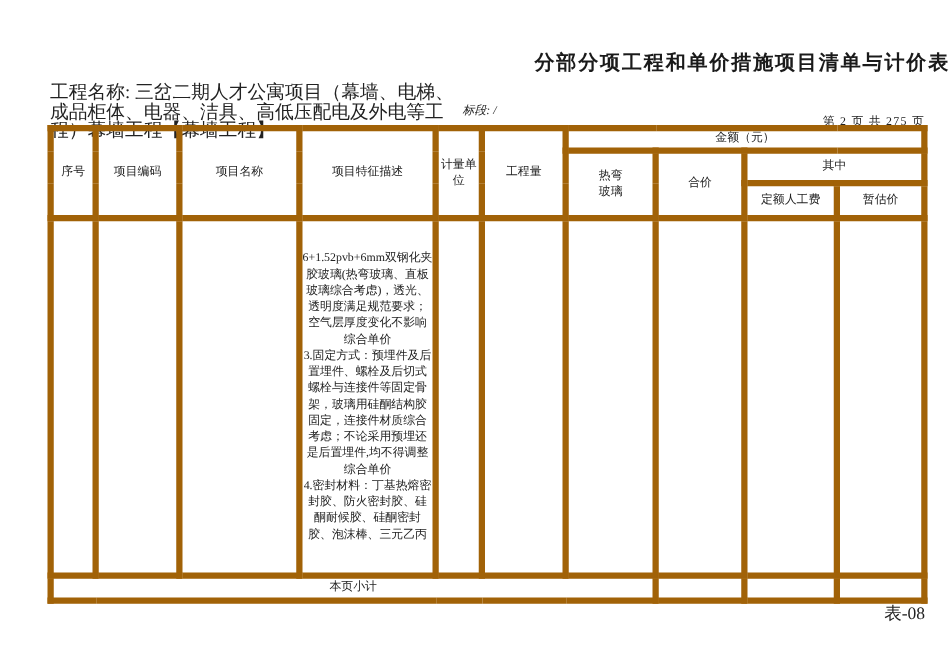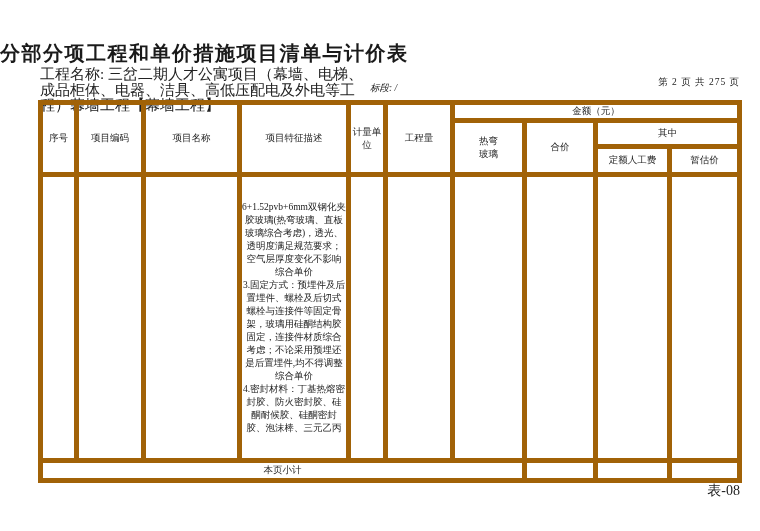--- a/index.html
+++ b/index.html
@@ -17,22 +17,22 @@
     width: 760px;
     height: 531px;
     background: #ffffff;
   }
   .doc-title {
     position: absolute;
     top: 40px;
     left: 0;
     width: 100%;
     margin: 0;
-    text-align: left;
-    font-size: 20px;
+    text-align: right;
+    font-size: 16px;
     font-weight: bold;
     letter-spacing: 1.5px;
     color: #1a1a1a;
   }
   .project-block {
     position: absolute;
     left: 40px;
     top: 67px;
     width: 334px;
     font-size: 15px;
@@ -44,21 +44,21 @@
     position: absolute;
     left: 370px;
     top: 82px;
     font-size: 9.5px;
     color: #222222;
     font-style: italic;
   }
   .pageinfo-block {
     position: absolute;
     right: 20px;
-    top: 76px;
+    top: 91px;
     font-size: 9.5px;
     letter-spacing: 1px;
     color: #222222;
   }
   table.bq-table {
     position: absolute;
     left: 38px;
     top: 100px;
     width: 699px;
     border-collapse: collapse;

